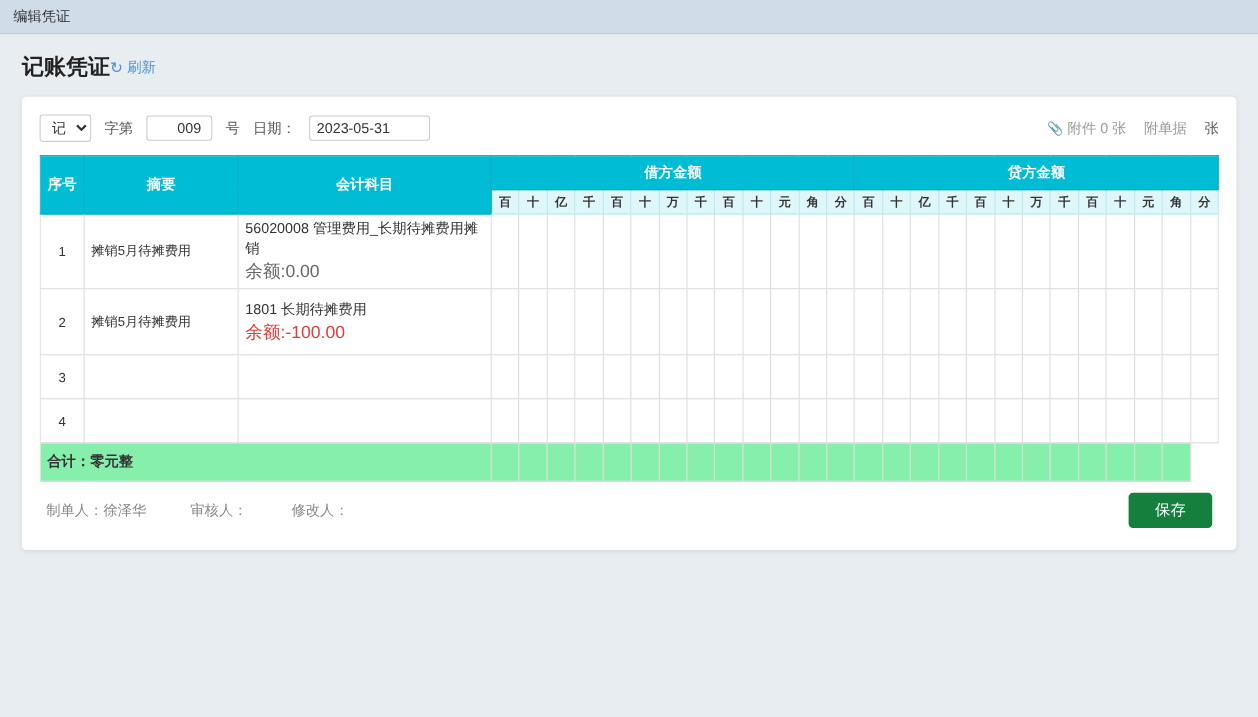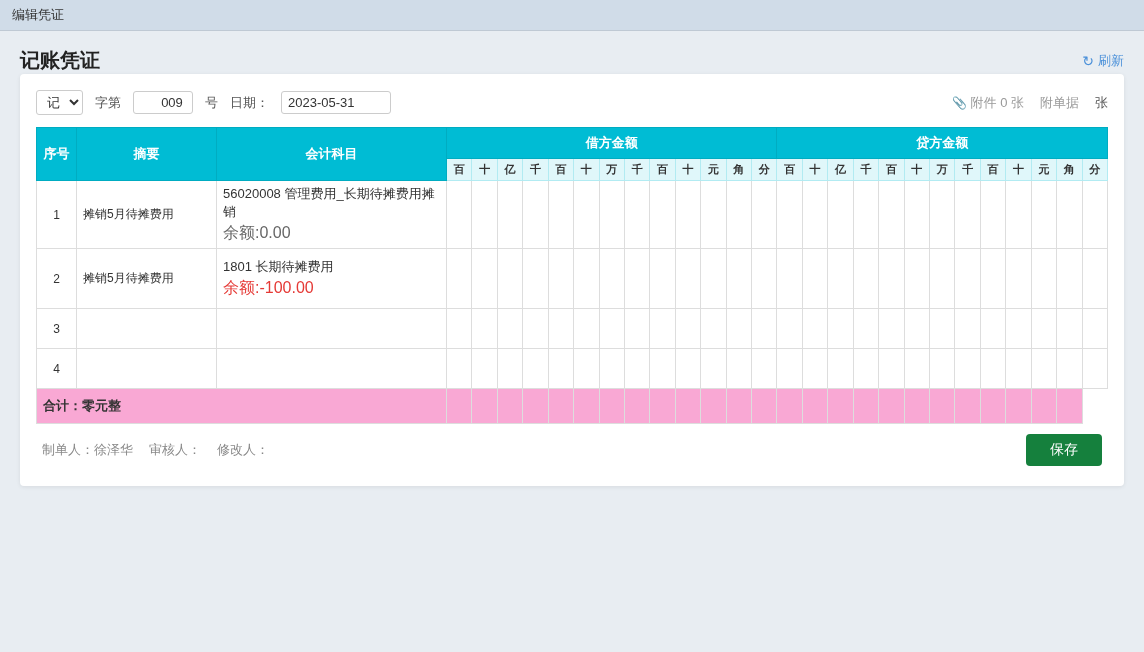--- a/index.html
+++ b/index.html
@@ -18,22 +18,22 @@
       color: #333;
       border-bottom: 1px solid #bfc9d4;
     }
     .main-content {
       padding: 16px 20px;
       height: calc(652px - 30px);
       overflow: hidden;
     }
     .page-header {
       display: flex;
-      justify-content: space-between;
-      align-items: center;
+      align-items: center;
+      margin-bottom: 14px;
     }
     .page-title {
       font-size: 20px;
       font-weight: bold;
       color: #222;
     }
     .refresh-btn {
       display: flex;
       align-items: center;
       gap: 4px;
@@ -139,29 +139,29 @@
     }
     .balance-text {
       font-size: 16px;
       color: #666;
       padding: 2px 0 0 0;
     }
     .balance-red {
       color: #e53935;
     }
     .total-row td {
-      background: #f9a8d4;
+      background: #86efac;
       font-size: 13px;
       font-weight: bold;
       padding: 8px 6px;
     }
     .footer-row {
       display: flex;
       align-items: center;
-      gap: 16px;
+      gap: 40px;
       padding: 10px 6px 4px;
       color: #888;
       font-size: 13px;
     }
     .save-btn {
       margin-left: auto;
       background: #15803d;
       color: #fff;
       border: none;
       border-radius: 4px;

